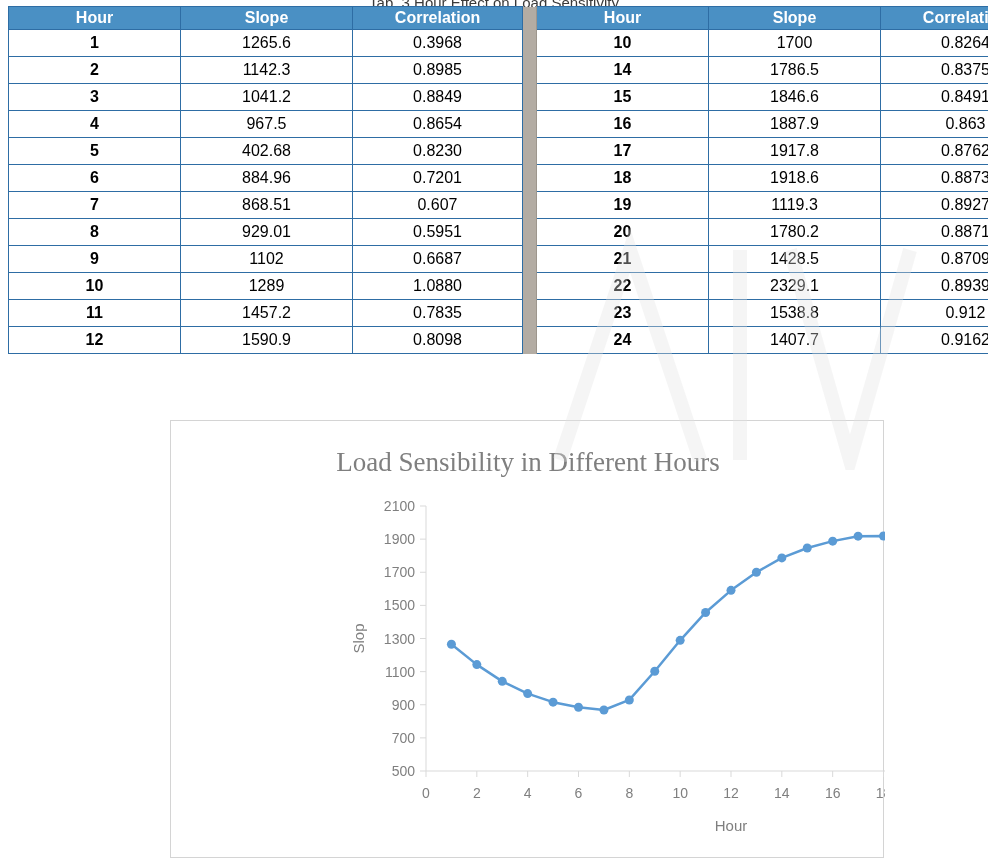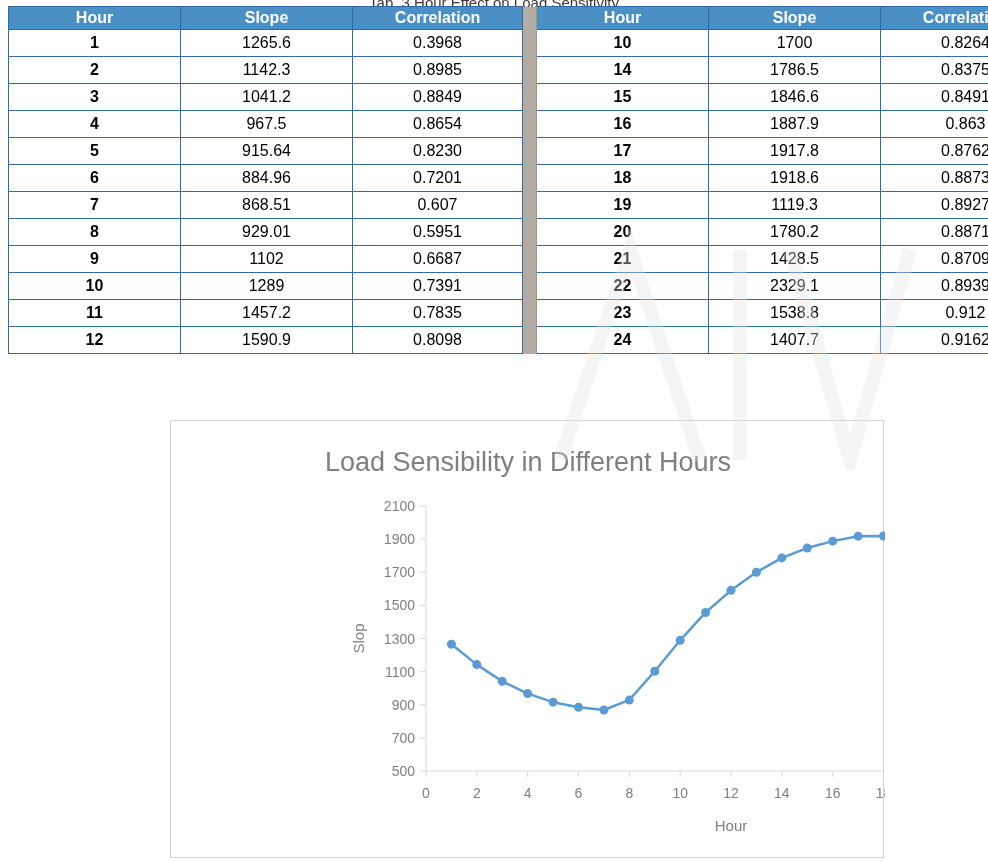--- a/index.html
+++ b/index.html
@@ -93,21 +93,21 @@
     box-sizing: border-box;
   }
   #chart-title {
     position: absolute;
     top: 26px;
     left: 0;
     width: 714px;
     text-align: center;
     font-size: 27px;
     color: #7f7f7f;
-    font-family: Liberation Sans, sans-serif;
+    font-family: Liberation Serif, serif;
   }
   #plot-svg {
     position: absolute;
     left: 0;
     top: 0;
   }
   .axis-label {
     fill: #7f7f7f;
     font-size: 15px;
     font-family: "Liberation Sans", sans-serif;
@@ -188,21 +188,21 @@
           <td class="hourcell">4</td>
           <td>967.5</td>
           <td>0.8654</td>
           <td class="gap"></td>
           <td class="hourcell">16</td>
           <td>1887.9</td>
           <td>0.863</td>
         </tr>
         <tr>
           <td class="hourcell">5</td>
-          <td>915.64</td>
+          <td>402.68</td>
           <td>0.8230</td>
           <td class="gap"></td>
           <td class="hourcell">17</td>
           <td>1917.8</td>
           <td>0.8762</td>
         </tr>
         <tr>
           <td class="hourcell">6</td>
           <td>884.96</td>
           <td>0.7201</td>
@@ -234,21 +234,21 @@
           <td>1102</td>
           <td>0.6687</td>
           <td class="gap"></td>
           <td class="hourcell">21</td>
           <td>1428.5</td>
           <td>0.8709</td>
         </tr>
         <tr>
           <td class="hourcell">10</td>
           <td>1289</td>
-          <td>0.7391</td>
+          <td>1.0880</td>
           <td class="gap"></td>
           <td class="hourcell">22</td>
           <td>2329.1</td>
           <td>0.8939</td>
         </tr>
         <tr>
           <td class="hourcell">11</td>
           <td>1457.2</td>
           <td>0.7835</td>
           <td class="gap"></td>

